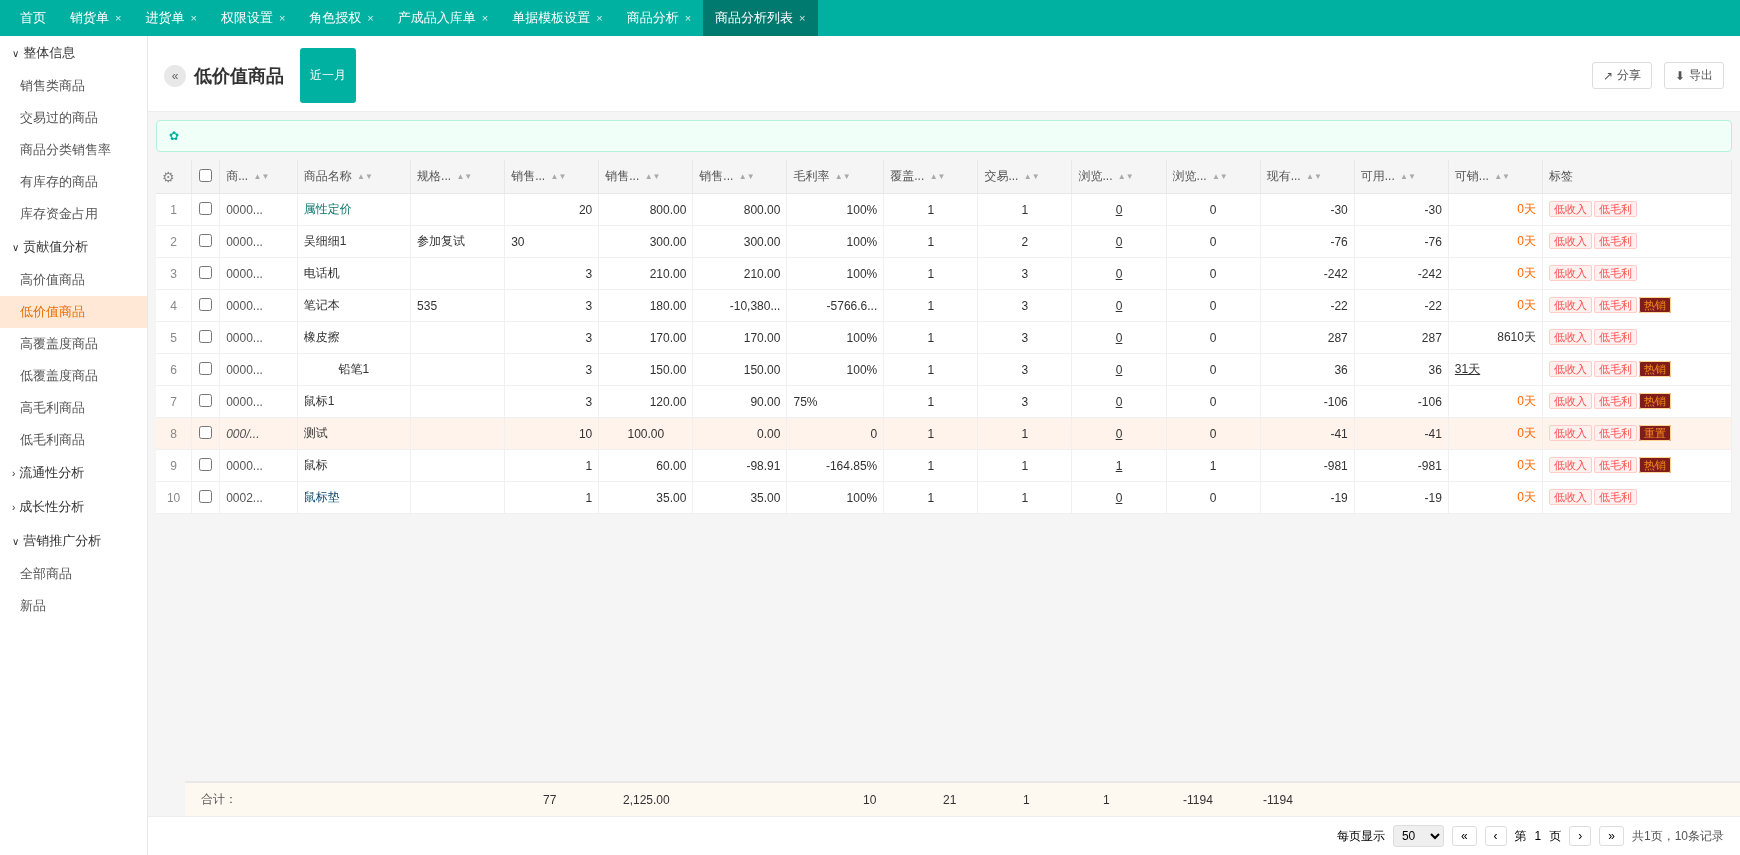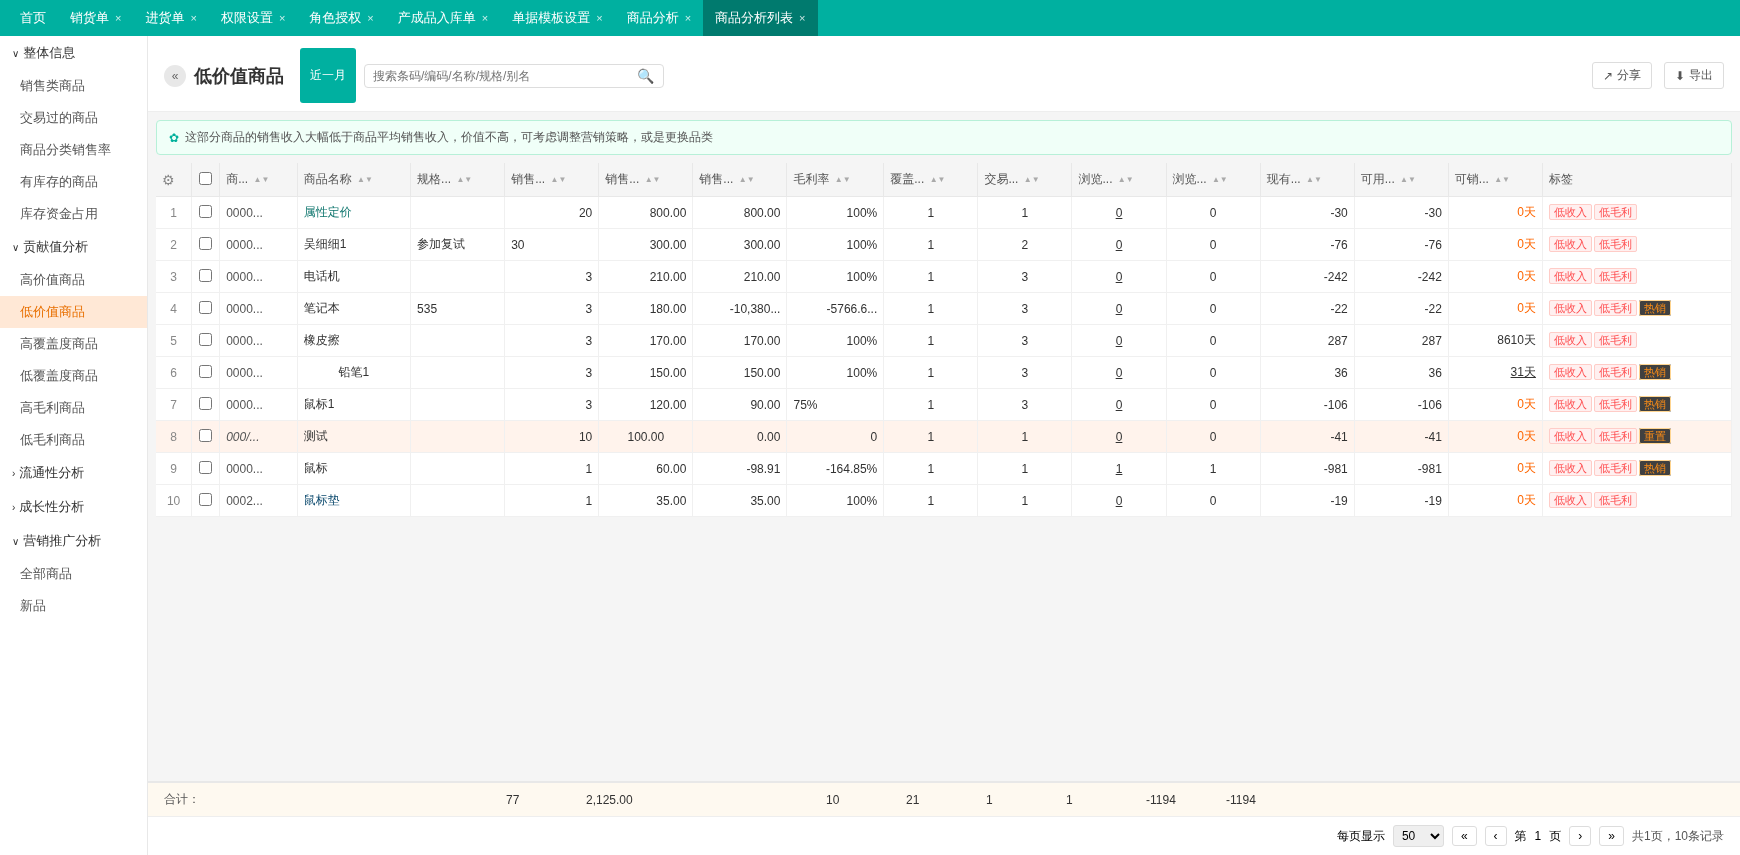--- a/index.html
+++ b/index.html
@@ -189,33 +189,34 @@
       border-bottom: 1px solid #f0f0f0;
     }
     tbody tr.highlighted { background: #fff3ec; }
     tbody td {
       padding: 7px 6px;
       border-right: 1px solid #f0f0f0;
       color: #333;
       white-space: nowrap;
     }
     .tag-red { color: #ff4d4f; font-size: 11px; background: #fff0f0; border: 1px solid #ffccc7; border-radius: 2px; padding: 1px 4px; margin-right: 2px; }
-    .tag-orange { color: #fa8c16; font-size: 11px; background: #404040; border: 1px solid #ffd591; border-radius: 2px; padding: 1px 4px; margin-right: 2px; }
+    .tag-orange { color: #fa8c16; font-size: 11px; background: #7f1d1d; border: 1px solid #ffd591; border-radius: 2px; padding: 1px 4px; margin-right: 2px; }
     .link-underline { text-decoration: underline; color: #333; cursor: pointer; }
     .text-orange { color: #ff6600; }
 
     
     .table-footer {
       background: #fef9f0;
       border-top: 2px solid #e8e8e8;
       padding: 8px 16px;
       display: flex;
       align-items: center;
       font-size: 12px;
       flex-shrink: 0;
+      margin-left: 37px;
     }
     .footer-label { color: #555; margin-right: 20px; font-weight: 500; }
     .footer-values { display: flex; gap: 0; align-items: center; }
     .footer-cell { min-width: 80px; padding: 0 6px; color: #333; }
 
     
     .pagination {
       background: white;
       border-top: 1px solid #eee;
       padding: 8px 16px;
@@ -374,39 +375,34 @@
       <span>新品</span>
     </div>
   </div>
 
   <div class="content-area">
 
     <div class="content-header">
       <button class="collapse-btn">«</button>
       <span class="page-title">低价值商品</span>
       <button class="btn-period">近一月</button>
-      <div class="search-box">
-        <input type="text" placeholder="搜索条码/编码/名称/规格/别名" style="">
-        <span class="search-icon">🔍</span>
-      </div>
       <div class="header-right">
         <button class="btn-share">
           <span>↗</span>
           <span>分享</span>
         </button>
         <button class="btn-export">
           <span>⬇</span>
           <span>导出</span>
         </button>
       </div>
     </div>
 
     <div class="notice-bar">
       <span class="notice-icon">✿</span>
-      <span>这部分商品的销售收入大幅低于商品平均销售收入，价值不高，可考虑调整营销策略，或是更换品类</span>
     </div>
 
     <div class="table-container scrollbar-thin">
       <table>
         <thead>
           <tr>
             <th>
               <span class="gear-icon">⚙</span>
             </th>
             <th class="checkbox-th">
@@ -590,21 +586,21 @@
     <td style="text-align:right;">3</td>
     <td style="text-align:right;">150.00</td>
     <td style="text-align:right;">150.00</td>
     <td style="text-align:right;">100%</td>
     <td style="text-align:center;">1</td>
     <td style="text-align:center;">3</td>
     <td style="text-align:center;"><span class="link-underline">0</span></td>
     <td style="text-align:center;">0</td>
     <td style="text-align:right;">36</td>
     <td style="text-align:right;">36</td>
-    <td style="text-align:right;text-decoration:underline;" class="">31天</td>
+    <td style="text-decoration:underline;" class="">31天</td>
     <td><span class="tag-red">低收入</span><span class="tag-red">低毛利</span><span class="tag-orange">热销</span></td>
   </tr>
             <tr>
     <td style="text-align:center; color:#888;">7</td>
     <td style="text-align:center;">
       <input type="checkbox" style="">
     </td>
     <td style="color:#555;">0000...</td>
     <td style="cursor:pointer; color:#333;">鼠标1</td>
     <td></td>

